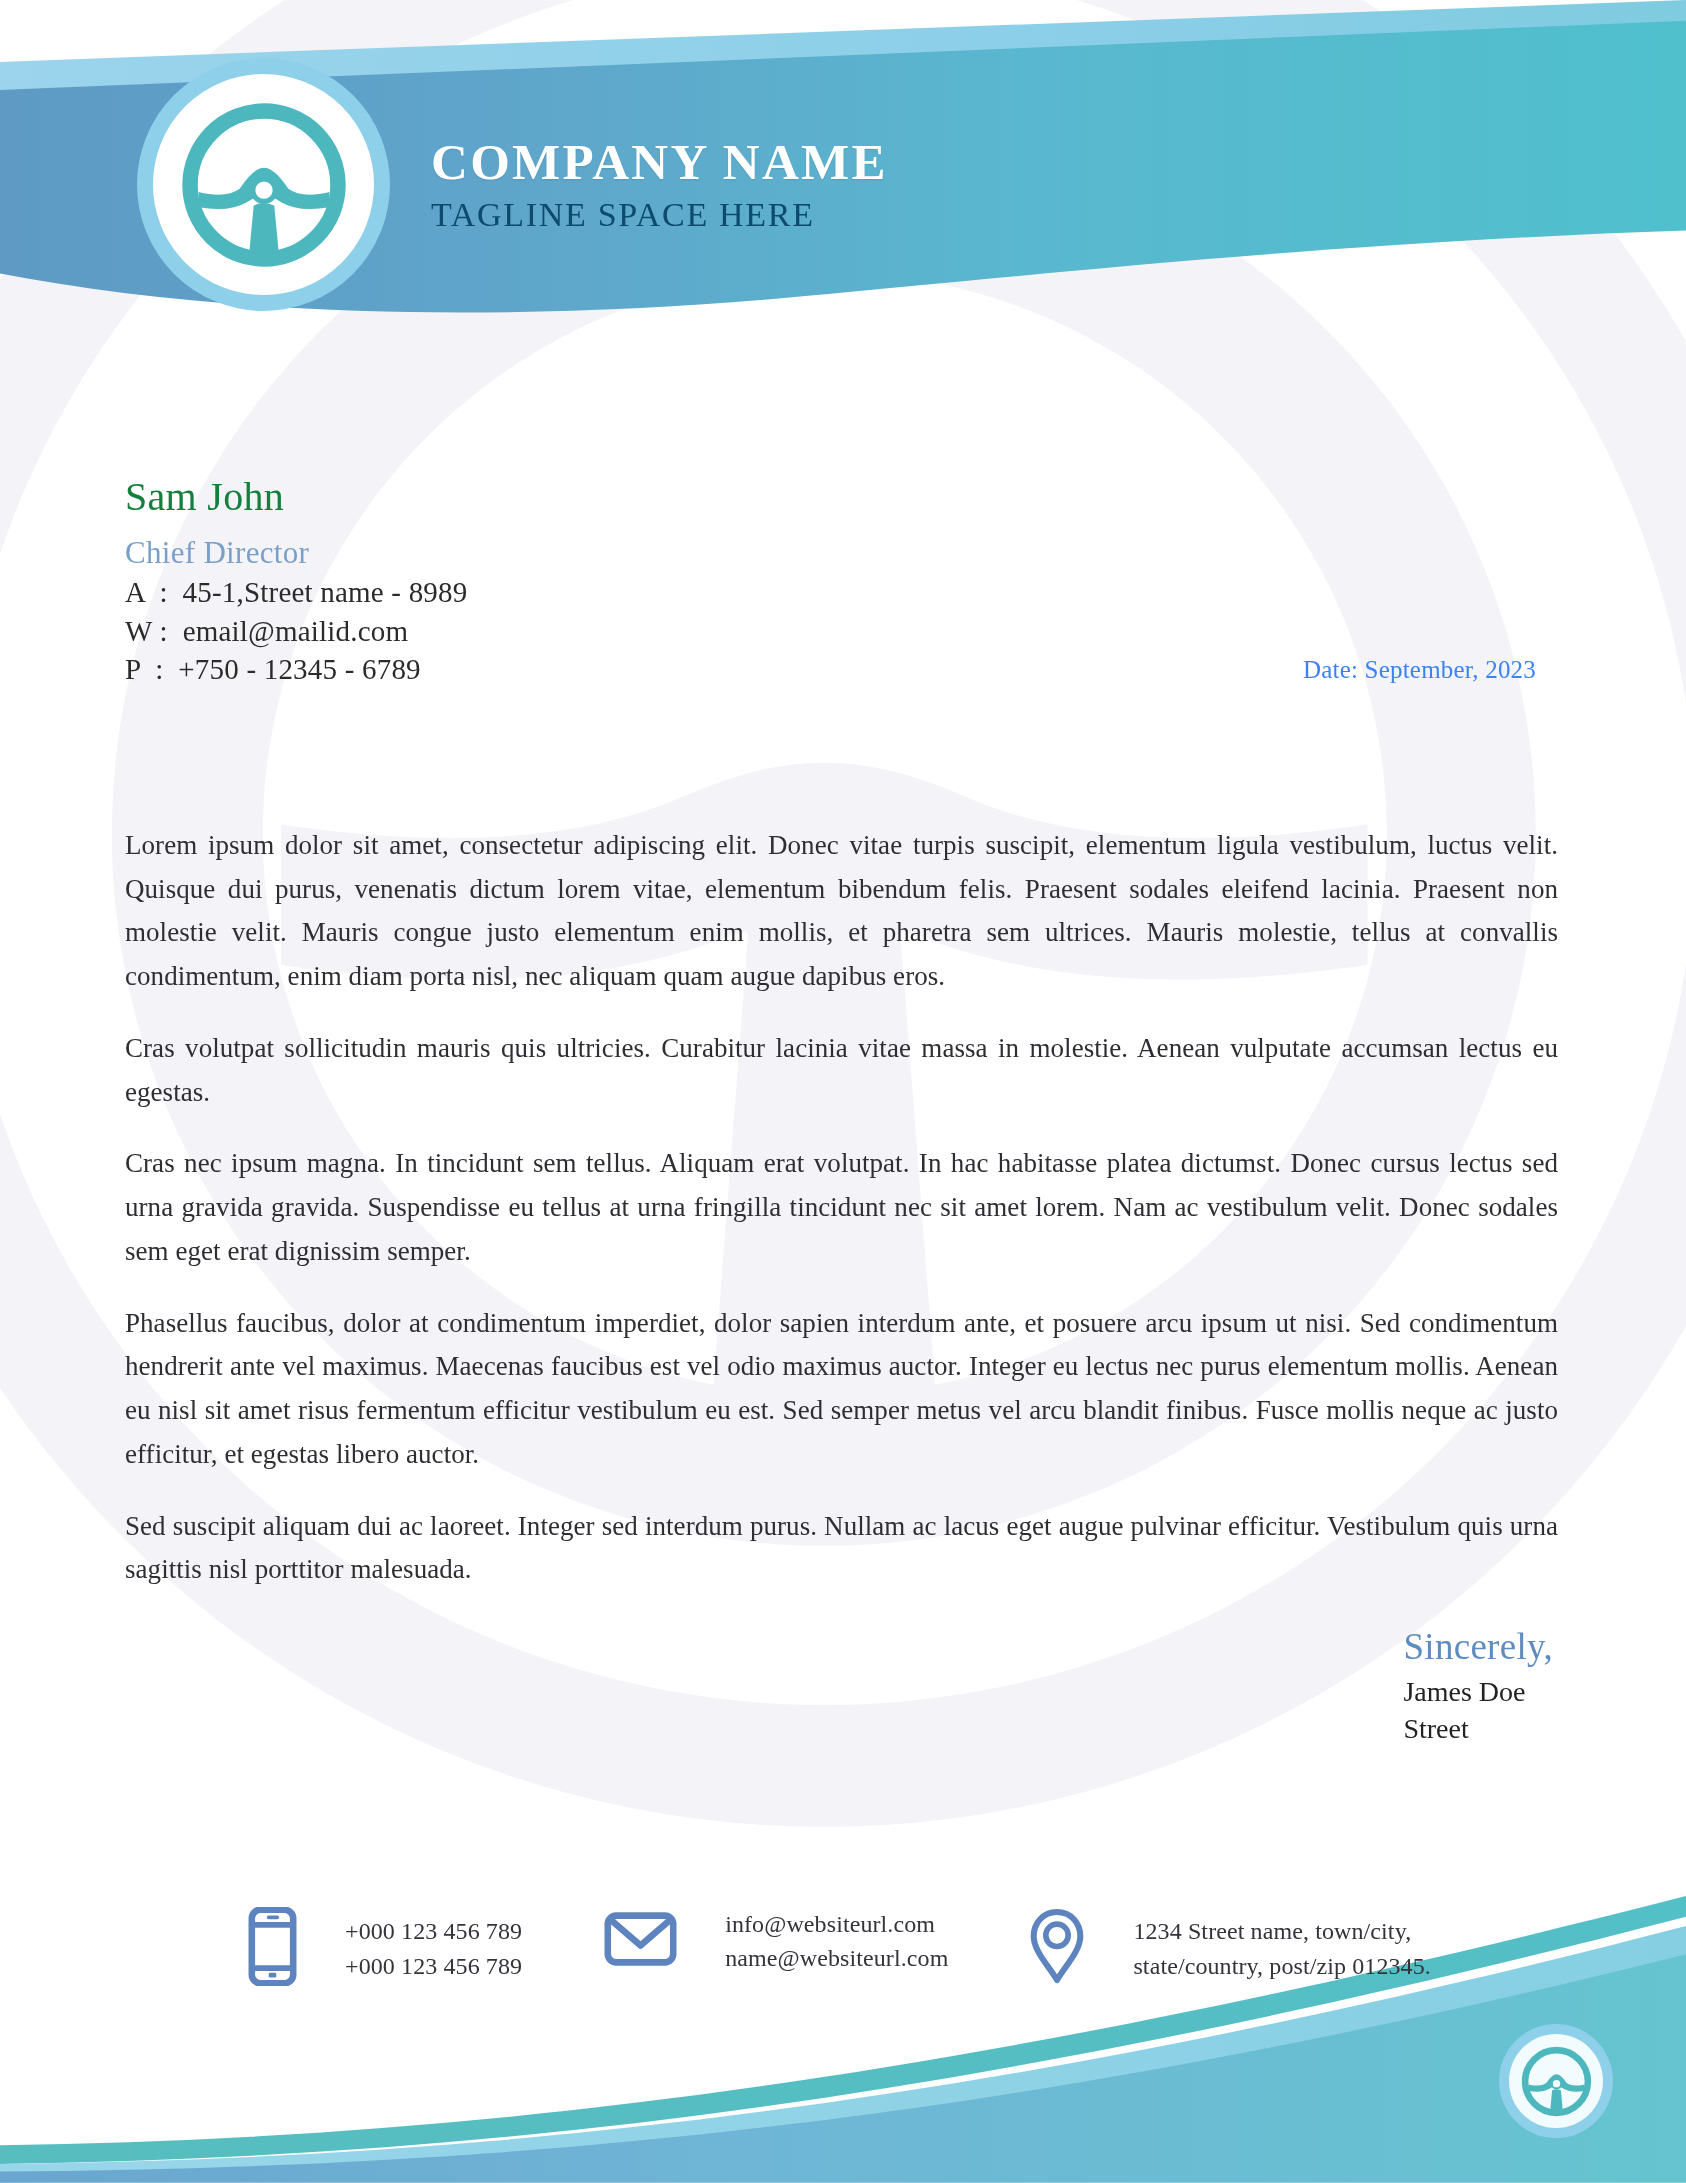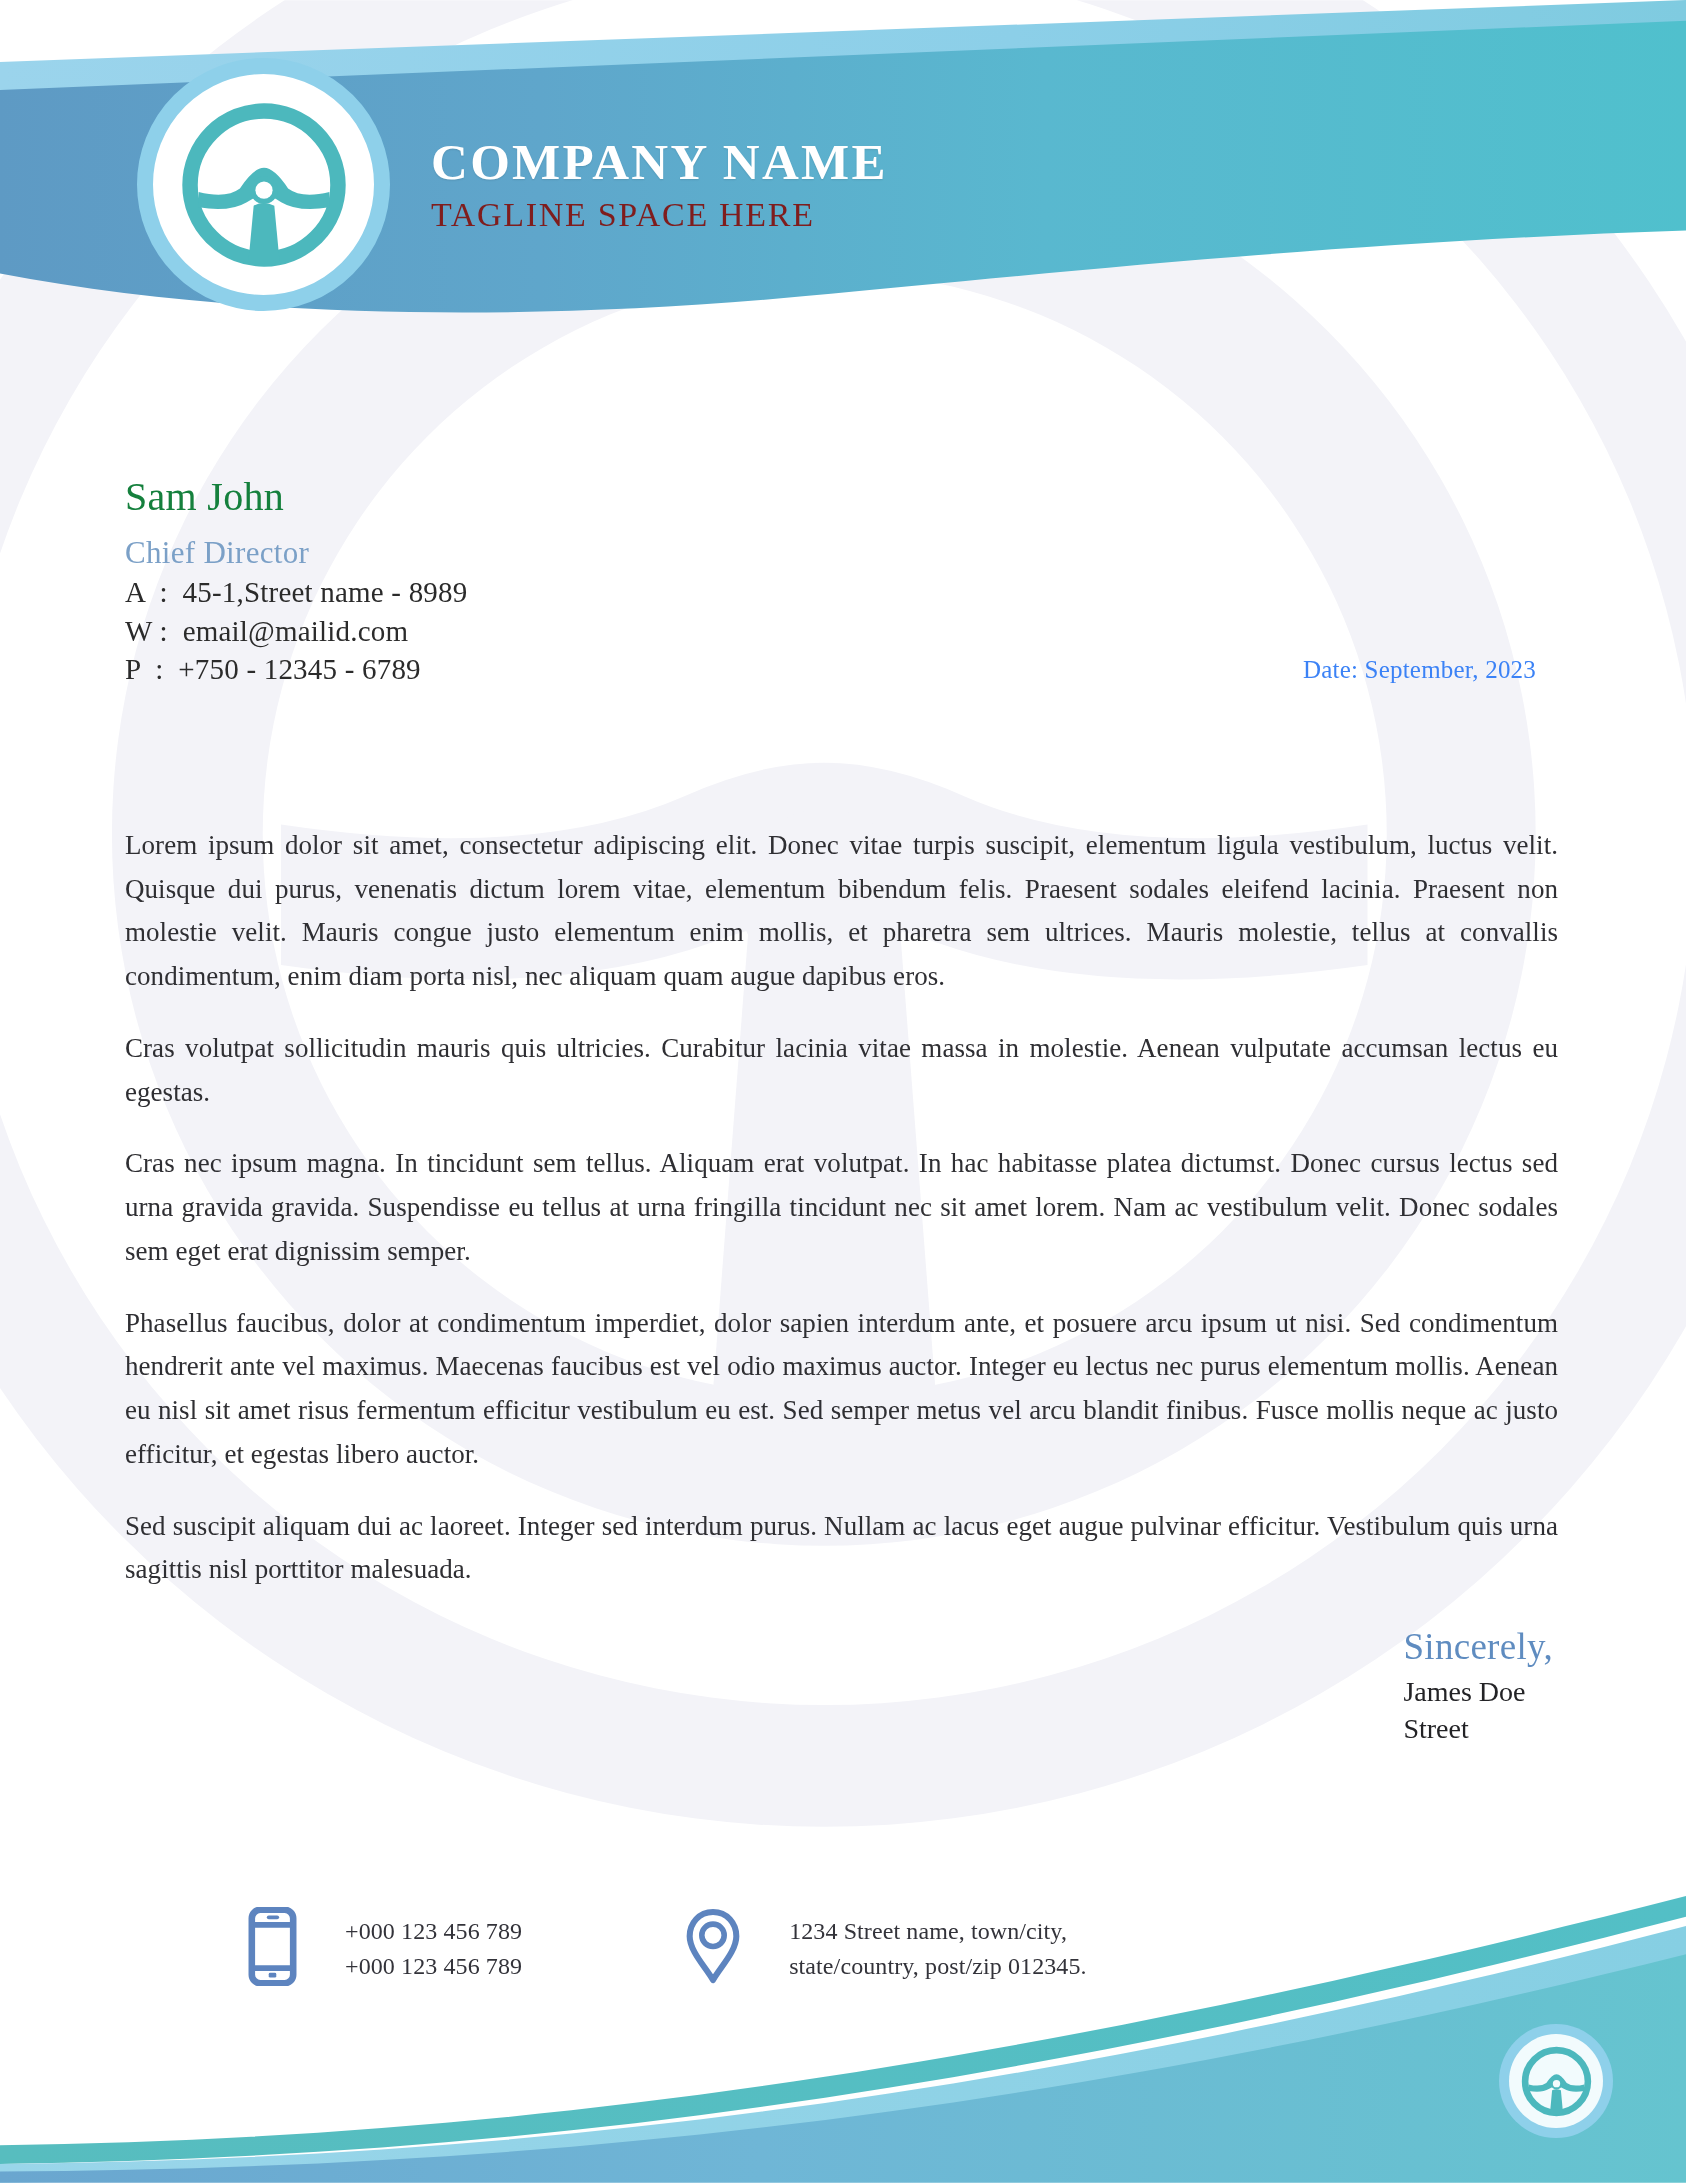--- a/index.html
+++ b/index.html
@@ -39,21 +39,21 @@
     font-weight:bold;
     letter-spacing:2.3px;
     line-height:1.05;
     color:#ffffff;
     text-shadow:0 0.9px 1.9px rgba(0,0,0,.10);
   }
   .tagline {
     font-size:34px;
     letter-spacing:1.7px;
     line-height:1.45;
-    color:#7f1d1d;
+    color:#0c4a6e;
     font-weight:400;
   }
   
   .sender { position:absolute; left:125px; top:473px; z-index:4; }
   .sender-name {
     font-size:40px; color:#15803d; line-height:1.22; letter-spacing:0.3px;
   }
   .sender-role {
     font-size:31px; color:#7ba0c7; line-height:1.3; letter-spacing:0.3px; margin-top:11px;
   }
@@ -233,20 +233,32 @@
         </svg>
       </span>
       <span class="ftxt">
         <span>+000 123 456 789</span><br>
         <span>+000 123 456 789</span>
       </span>
     </div>
 
     <div class="gap-a"></div>
 
+    <div class="fcell">
+      <span class="ico">
+        <svg width="73" height="58" viewBox="0 0 78 62">
+          <rect x="4" y="6" width="70" height="50" rx="9" ry="9" fill="none" stroke="#5d84bf" stroke-width="7"></rect>
+          <path d="M9 12 L39 38 L69 12" fill="none" stroke="#5d84bf" stroke-width="7" stroke-linejoin="round" stroke-linecap="round"></path>
+        </svg>
+      </span>
+      <span class="ftxt">
+        <span>info@websiteurl.com</span><br>
+        <span>name@websiteurl.com</span>
+      </span>
+    </div>
 
     <div class="gap-b"></div>
 
     <div class="fcell">
       <span class="ico">
         <svg width="56" height="79" viewBox="0 0 60 84">
           <path d="M30 5 C 15 5, 5 17, 5 31 C 5 47, 22 64, 30 78
                    C 38 64, 55 47, 55 31 C 55 17, 45 5, 30 5 Z" fill="none" stroke="#5d84bf" stroke-width="6.5" stroke-linejoin="round"></path>
           <circle cx="30" cy="30" r="12" fill="none" stroke="#5d84bf" stroke-width="6"></circle>
         </svg>

